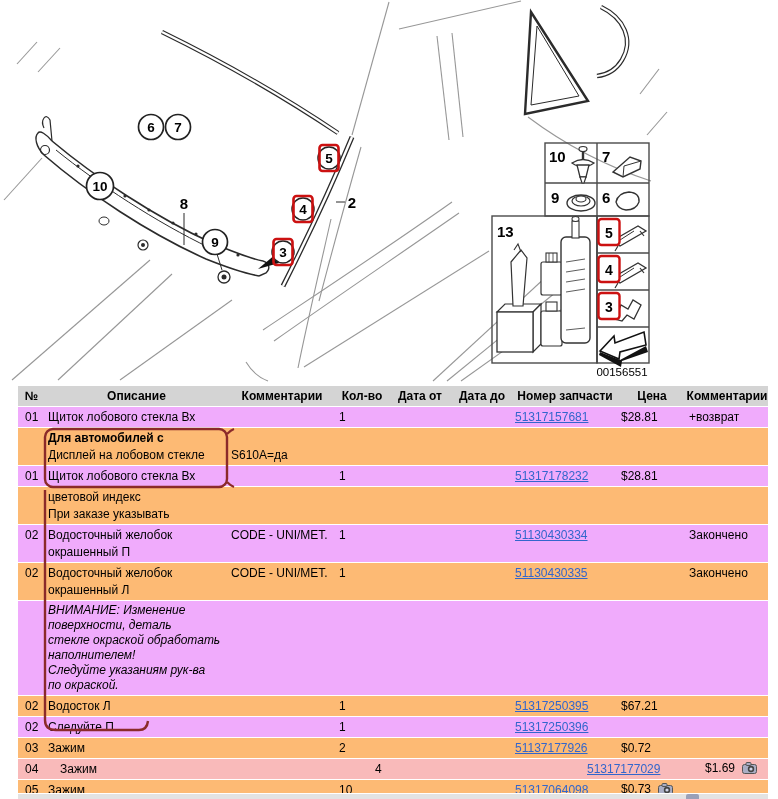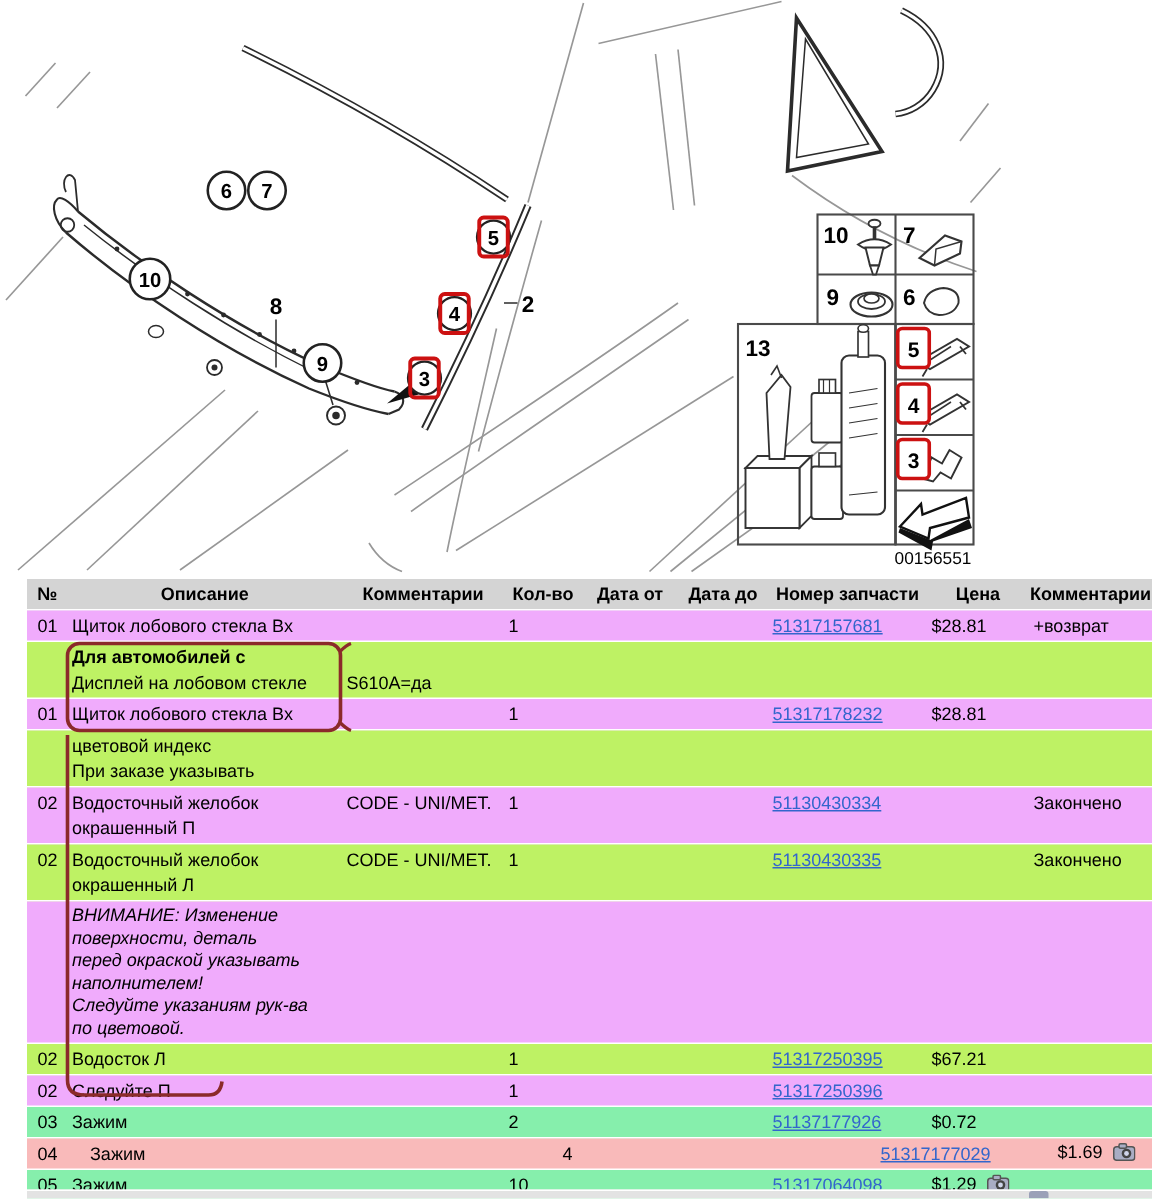--- a/index.html
+++ b/index.html
@@ -16,22 +16,22 @@
   .cell{padding:0 2px 0 3px;line-height:17px;white-space:nowrap;overflow:visible;}
   .cell.c0{padding-left:7px;}
   .trow.multi .cell{padding-top:2px;padding-bottom:2px;}
   .trow.attn .cell{line-height:15px;font-style:italic;}
   .trow.two .cell{line-height:16.5px;}
   .thead{background:#d4d4d4;font-weight:bold;height:20px;display:grid;
          grid-template-columns:27px 183px 108px 52px 64px 60px 106px 68px 82px;
          align-items:center;border-bottom:1px solid #fff;}
   .thead .cell{text-align:center;padding:0;}
   .shade-light{background:#f0abfc;}
-  .shade-dark{background:#bef264;}
-  .shade-pink{background:#86efac;}
+  .shade-dark{background:#fdba74;}
+  .shade-pink{background:#fdba74;}
   .shade-pink_light{background:#f9baba;gap:12px;}
   a.part{color:#3366cc;text-decoration:underline;cursor:pointer;}
   .bold{font-weight:bold;}
   .supp-end{align-self:end;}
   .cam{display:inline-block;vertical-align:-2px;margin-left:7px;}
   .overlay{position:absolute;left:0;top:0;pointer-events:none;}
   .partial{position:absolute;left:18px;top:793px;width:750px;height:6px;background:#e3e3e3;border-top:1px solid #fff;}
   .partial-blob{position:absolute;left:686px;top:794px;width:13px;height:5px;background:#9aa0b8;border-radius:2px 2px 0 0;}
 </style>
 </head>
@@ -339,24 +339,24 @@
           <div class="cell c5"></div>
           <div class="cell c6"><a class="part">51130430335</a></div>
           <div class="cell c7"></div>
           <div class="cell c8">Закончено</div>
         </div>
         <div class="trow shade-light multi attn">
           <div class="cell c0"></div>
           <div class="cell c1">
             <div>ВНИМАНИЕ: Изменение</div>
             <div>поверхности, деталь</div>
-            <div>перед окраской указывать</div>
+            <div>стекле окраской обработать</div>
             <div>наполнителем!</div>
             <div>Следуйте указаниям рук-ва</div>
-            <div>по цветовой.</div>
+            <div>по окраской.</div>
           </div>
           <div class="cell c2"></div>
           <div class="cell c3"></div>
           <div class="cell c4"></div>
           <div class="cell c5"></div>
           <div class="cell c6"></div>
           <div class="cell c7"></div>
           <div class="cell c8"></div>
         </div>
         <div class="trow shade-dark single">
@@ -419,21 +419,21 @@
         <div class="trow shade-pink single">
           <div class="cell c0">05</div>
           <div class="cell c1">
             <div>Зажим</div>
           </div>
           <div class="cell c2"></div>
           <div class="cell c3">10</div>
           <div class="cell c4"></div>
           <div class="cell c5"></div>
           <div class="cell c6"><a class="part">51317064098</a></div>
-          <div class="cell c7"><span>$1.29</span><span class="cam"><svg width="15" height="12" viewBox="0 0 15 12">
+          <div class="cell c7"><span>$0.73</span><span class="cam"><svg width="15" height="12" viewBox="0 0 15 12">
                 <rect x="0.5" y="2.5" width="14" height="9" rx="2" fill="#a9adc4" stroke="#555"></rect>
                 <rect x="4" y="0.5" width="5" height="3" rx="1" fill="#a9adc4" stroke="#555"></rect>
                 <circle cx="9" cy="7" r="3.2" fill="#444"></circle>
                 <circle cx="9" cy="7" r="1.6" fill="#cfd4ea"></circle>
               </svg></span></div>
           <div class="cell c8"></div>
         </div>
       </div>
   </div>
 

